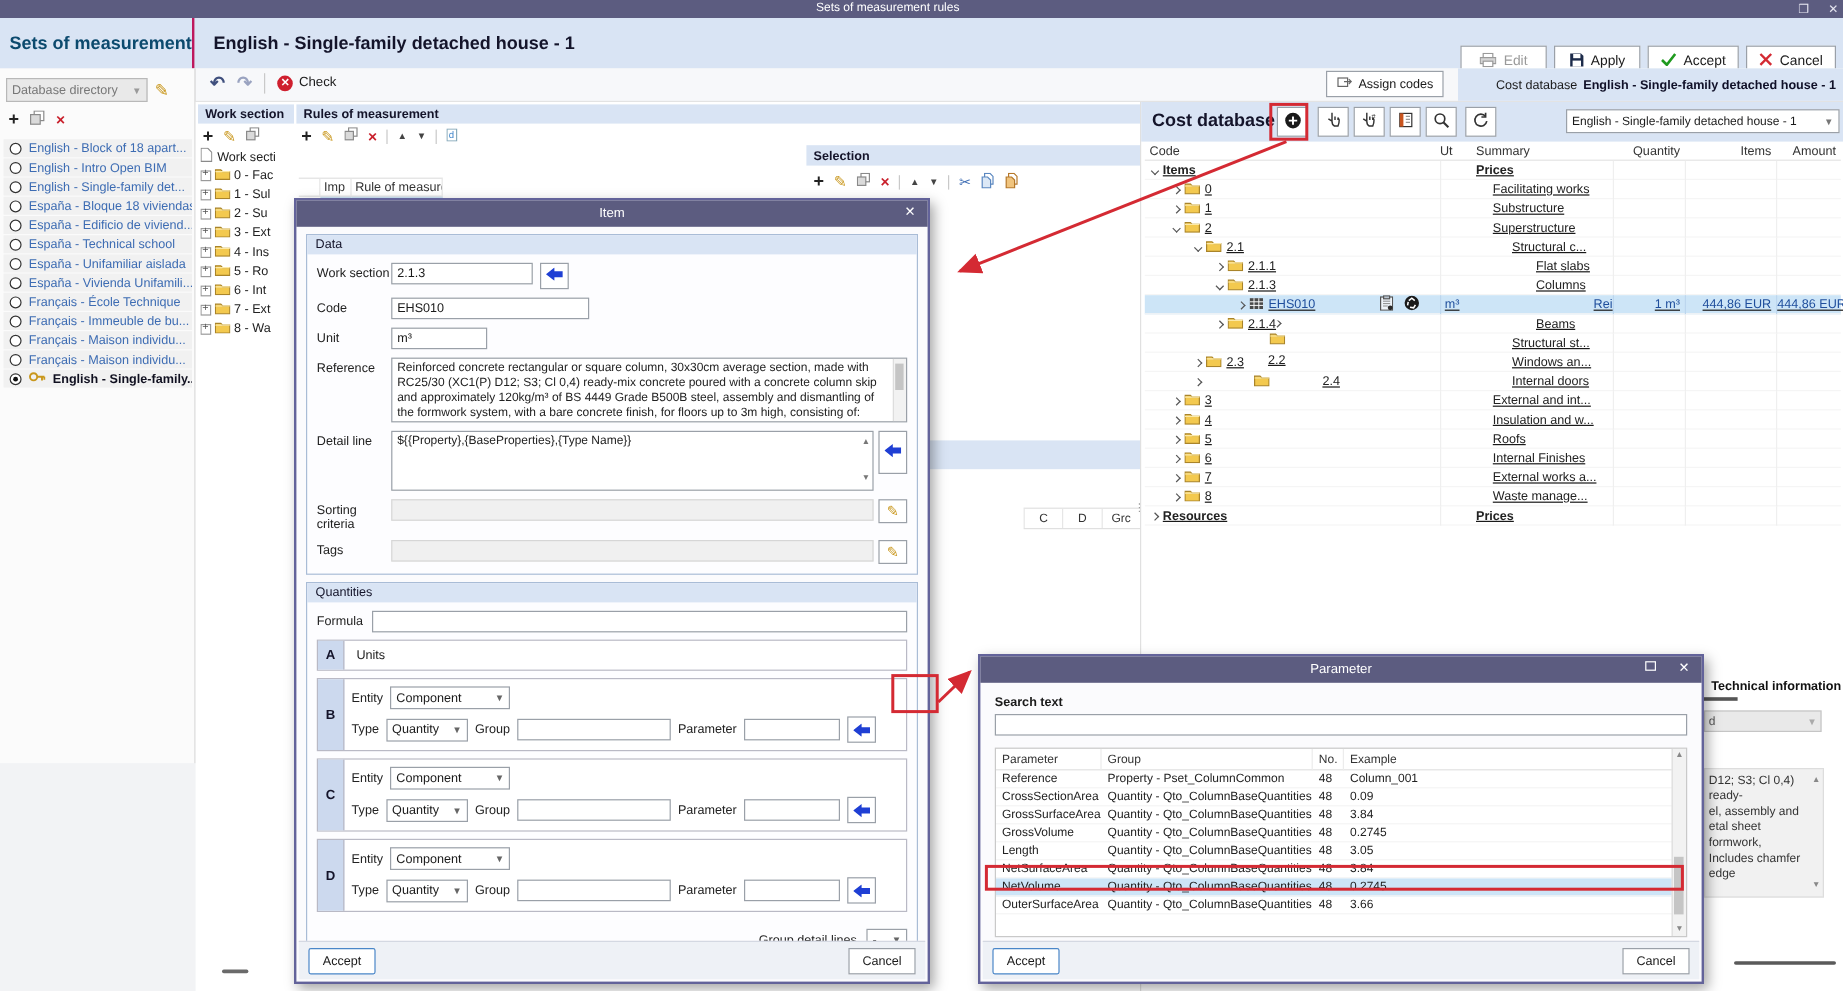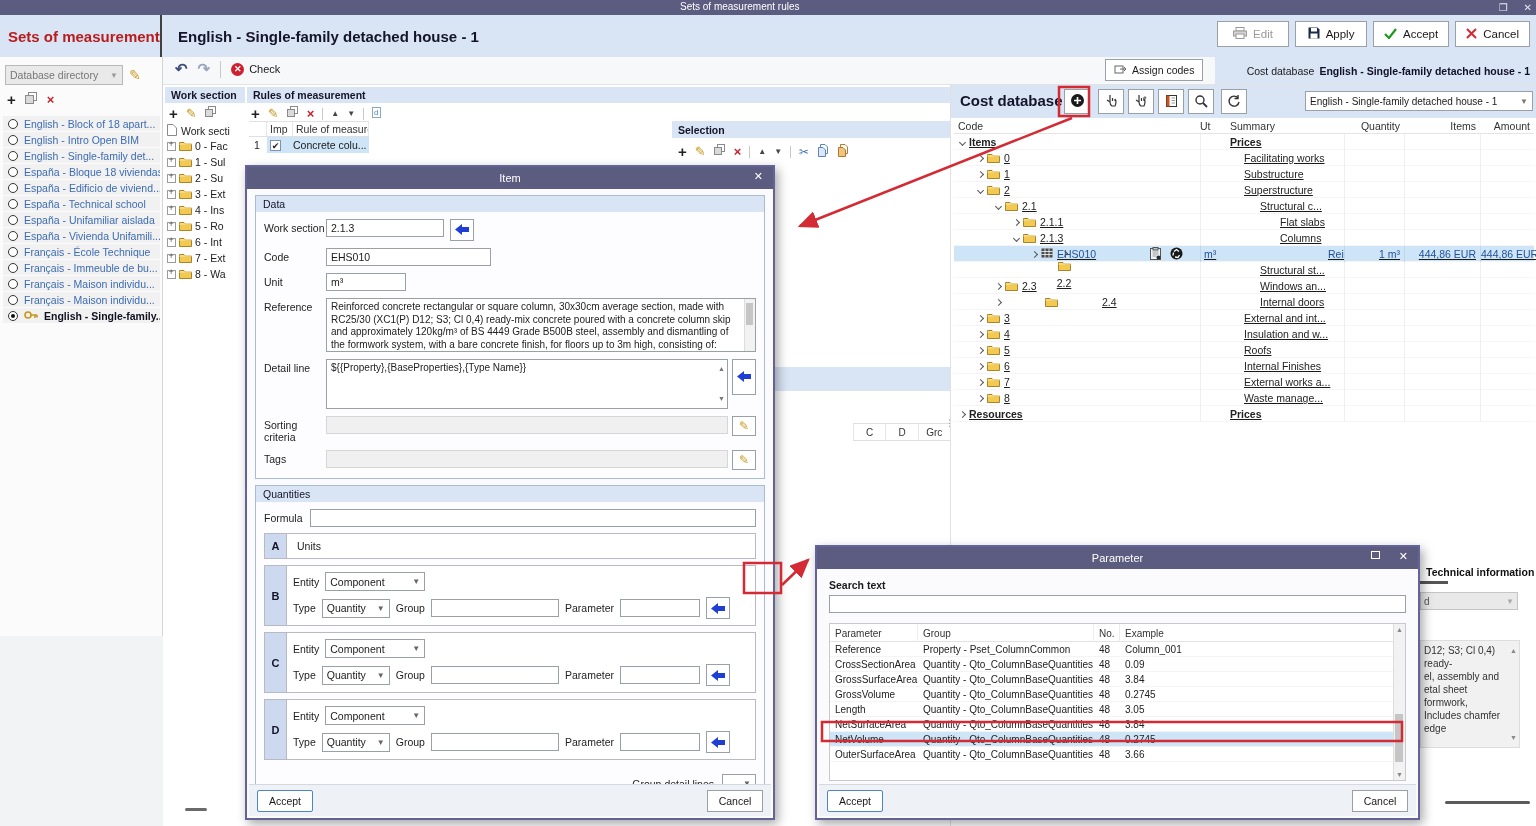--- a/index.html
+++ b/index.html
@@ -11,25 +11,25 @@
   
   .titlebar { position:absolute; left:0; top:0; width:1536px; height:15px; background:#5c5c80;
               color:#fff; font-size:10px; display:flex; align-items:center; }
   .titlebar .t-text { position:absolute; left:680px; top:1px; }
   .winbtns { position:absolute; right:4px; top:0; display:flex; gap:16px; height:15px; align-items:center; }
   .winbtns span { color:#e6e6f0; font-size:10px; cursor:default; }
 
   
   .appheader { position:absolute; left:0; top:15px; width:1536px; height:42px; background:#d9e4f4; }
   .left-title { position:absolute; left:0; top:0; width:162px; height:42px; background:#d9e4f4;
-                border-right:2px solid #404040; font-size:15px; font-weight:bold; color:#b91c1c;
+                border-right:2px solid #be185d; font-size:15px; font-weight:bold; color:#0c4a6e;
                 display:flex; align-items:center; padding-left:8px; }
   .main-title { position:absolute; left:178px; top:0; height:42px; display:flex; align-items:center;
                 font-size:15px; font-weight:bold; color:#14142a; }
-  .header-buttons { position:absolute; right:6px; top:6px; display:flex; gap:6px; }
+  .header-buttons { position:absolute; right:6px; top:23px; display:flex; gap:6px; }
   .hbtn { height:26px; min-width:72px; background:#fff; border:1px solid #9aa0a8; display:flex;
           align-items:center; justify-content:center; gap:6px; font-size:11.5px; padding:0 10px; cursor:pointer; }
   .hbtn.disabled { color:#9a9a9a; }
 
   
   .toolrow { position:absolute; left:163px; top:57px; width:1373px; height:28px; background:#f7f8fa;
              border-bottom:1px solid #e3e3e3; }
   .undo-redo { position:absolute; left:12px; top:3px; display:flex; align-items:center; gap:10px; }
   .undo { font-size:15px; font-weight:bold; color:#3f4f7d; }
   .redo { font-size:15px; font-weight:bold; color:#9aa3c0; }
@@ -69,21 +69,21 @@
   .rules-head-bar { left:84px; width:703px; }
   .mini-toolbar { position:absolute; display:flex; align-items:center; gap:8px; font-size:12px; }
   .mt-pencil { color:#c9971c; font-size:13px; }
   .mt-up, .mt-dn { font-size:8px; color:#444; }
   .ws-tree { position:absolute; left:4px; top:38px; width:80px; overflow:hidden; }
   .ws-headrow { display:flex; align-items:center; gap:4px; height:15px; font-size:10.5px; color:#222; }
   .ws-item { display:flex; align-items:center; gap:3px; height:16px; font-size:10.5px; color:#222; white-space:nowrap; }
   .plusbox { width:9px; height:9px; border:1px solid #9a9a9a; background:#fff; flex:none; position:relative; }
   .plusbox::before { content:"+"; position:absolute; left:0.5px; top:-3.5px; font-size:9px; color:#555; }
   .rules-table { position:absolute; left:86px; top:36px; width:120px; }
-  .rt-header { display:flex; height:16px; border:1px solid #e0e0e0; border-width:1px 0; font-size:10.5px; color:#333; }
+  .rt-header { display:flex; height:16px; border:1px solid #e0e0e0; border-width:1px 0; font-size:10.5px; color:#333;margin-top:27px; }
   .rt-header div { border-right:1px solid #e6e6e6; display:flex; align-items:center; padding-left:3px; }
   .rt-row { display:flex; height:16px; font-size:10.5px; align-items:center; }
   .rt-c1 { width:18px; flex:none; }
   .rt-c2 { width:26px; flex:none; }
   .rt-c3 { width:76px; flex:none; white-space:nowrap; overflow:hidden; }
   .rt-row .rt-c2, .rt-row .rt-c3 { background:#cde5f7; height:16px; display:flex; align-items:center; }
   .cbx { width:11px; height:11px; border:1px solid #7b93b5; background:#fff; font-size:9px; line-height:10px;
          text-align:center; color:#222; margin-left:3px; }
   .sel-area-head { left:509px; width:278px; top:36px; position:absolute; height:17px; background:#d9e4f4;
                    font-weight:bold; font-size:10.5px; display:flex; align-items:center; padding-left:6px; color:#14142a; }
@@ -688,20 +688,36 @@
                 <path d="M4 4.5 L6.5 2.5 L9 4.5 M9.5 8 L8 10.5 L5 10 M3 8.5 L3.5 5.5" stroke="#fff" stroke-width="1.3" fill="none"></path>
               </svg></span>
           </div>
           <div class="c-ut">m³</div>
           <div class="c-sum" style="padding-left: 102px;">Rein...</div>
           <div class="c-qty">1 m³</div>
           <div class="c-rate">444,86 EUR</div>
           <div class="c-amt">444,86 EUR</div>
         </div>
         <div class="cost-grid cost-row">
+          <div class="c-code" style="padding-left: 60px;">
+            <span class="chev right"></span>
+            <span class="icon-svg"><svg width="13" height="11">
+                <path d="M0.5 2.5 H5 L6.5 4 H12.5 V10.5 H0.5 Z" fill="#f3c94f" stroke="#a9842a"></path>
+                <path d="M0.5 4 H12.5" stroke="#fce9a8"></path>
+              </svg></span>
+            <span>2.1.4</span>
+          </div>
+          <div class="c-tools"></div>
+          <div class="c-ut"></div>
+          <div class="c-sum" style="padding-left: 54px;">Beams</div>
+          <div class="c-qty"></div>
+          <div class="c-rate"></div>
+          <div class="c-amt"></div>
+        </div>
+        <div class="cost-grid cost-row">
           <div class="c-code" style="padding-left: 42px; flex-direction: column;">
             <span class="chev right"></span>
             <span class="icon-svg"><svg width="13" height="11">
                 <path d="M0.5 2.5 H5 L6.5 4 H12.5 V10.5 H0.5 Z" fill="#f3c94f" stroke="#a9842a"></path>
                 <path d="M0.5 4 H12.5" stroke="#fce9a8"></path>
               </svg></span>
             <span>2.2</span>
           </div>
           <div class="c-tools"></div>
           <div class="c-ut"></div>

